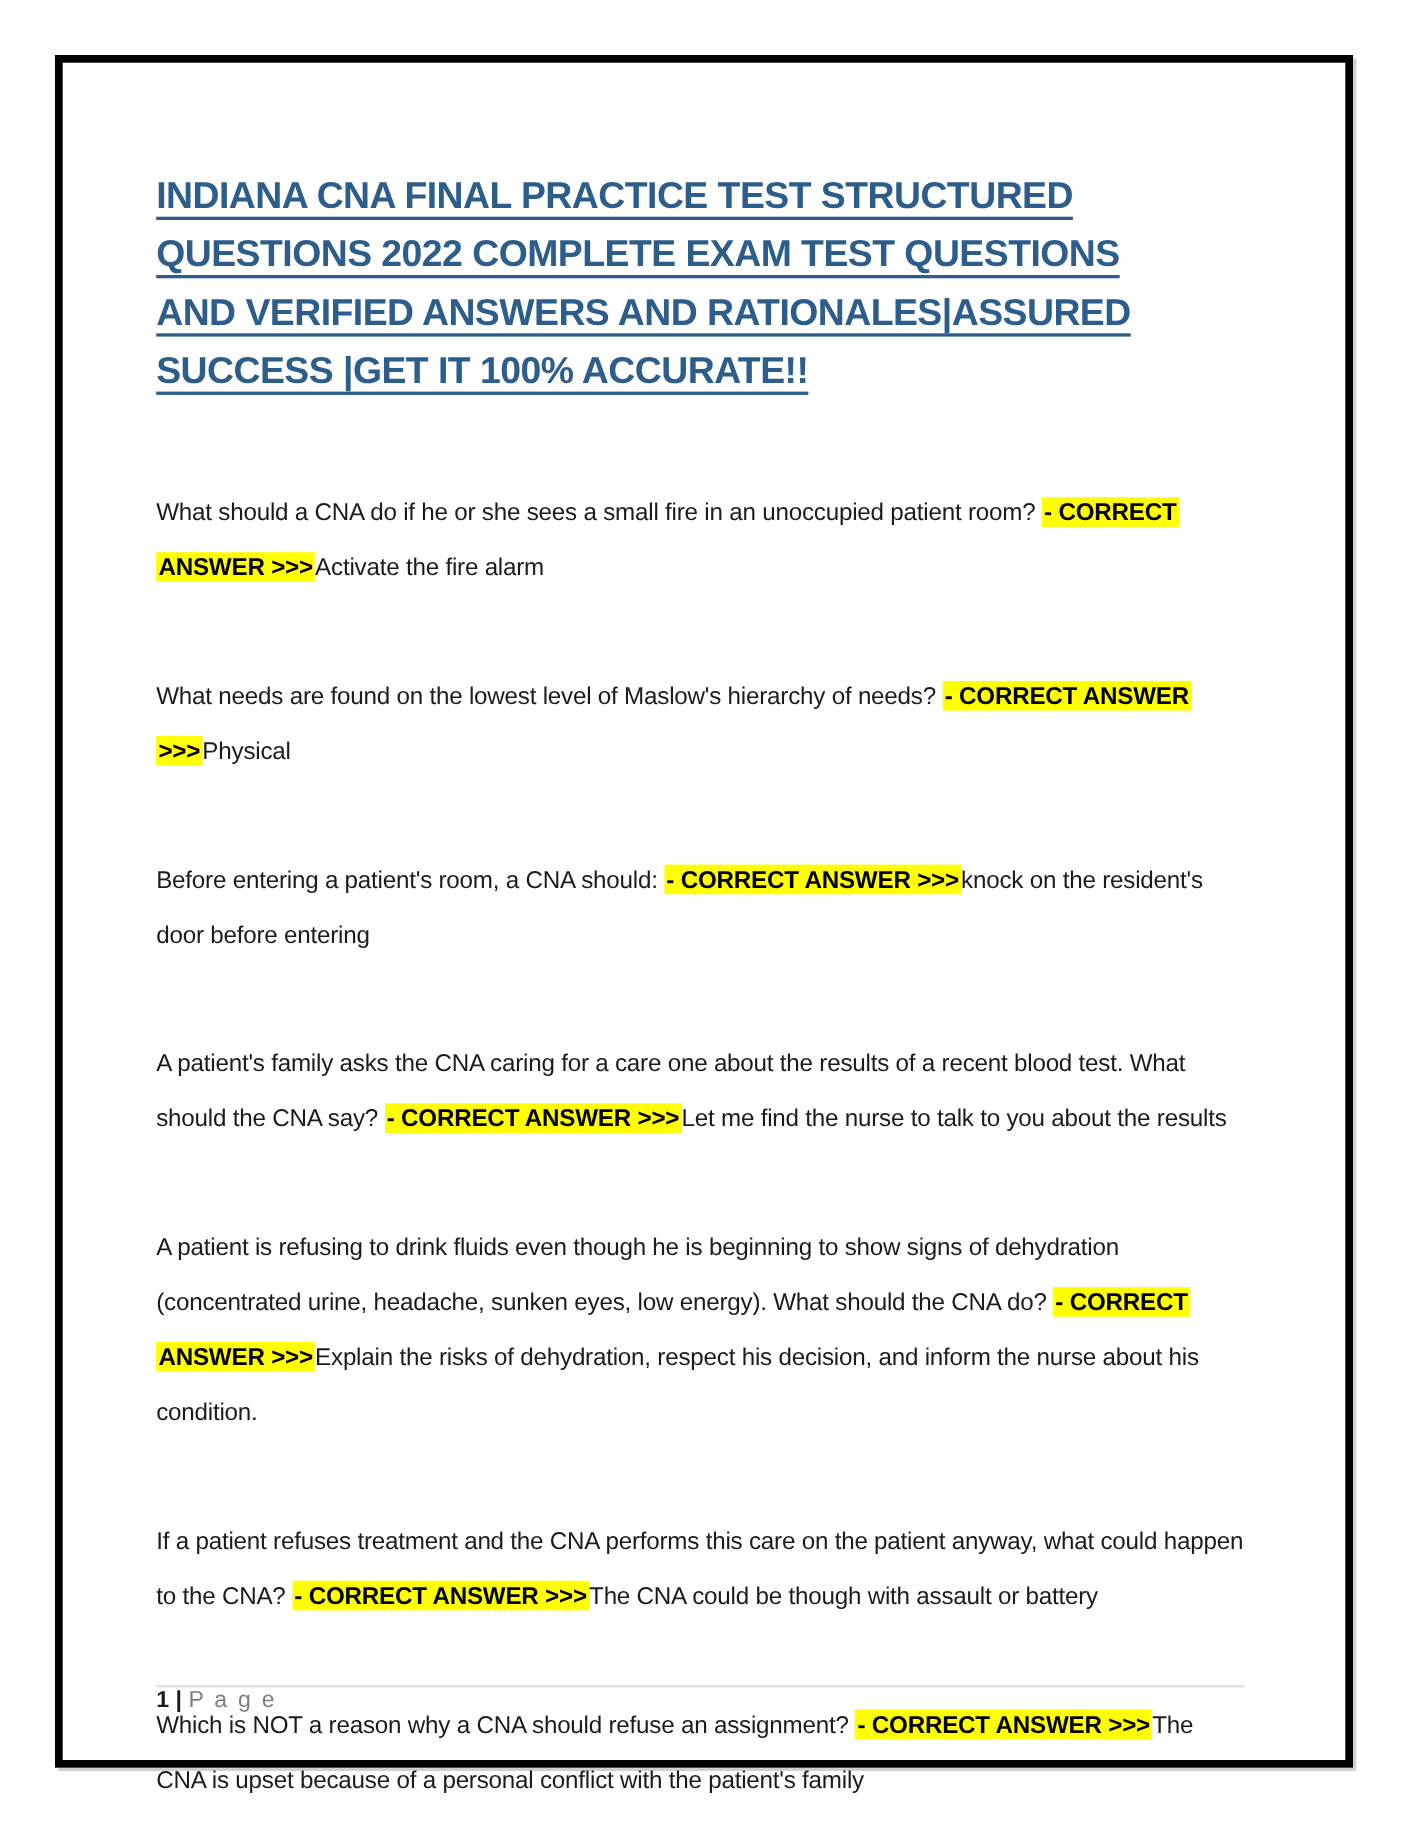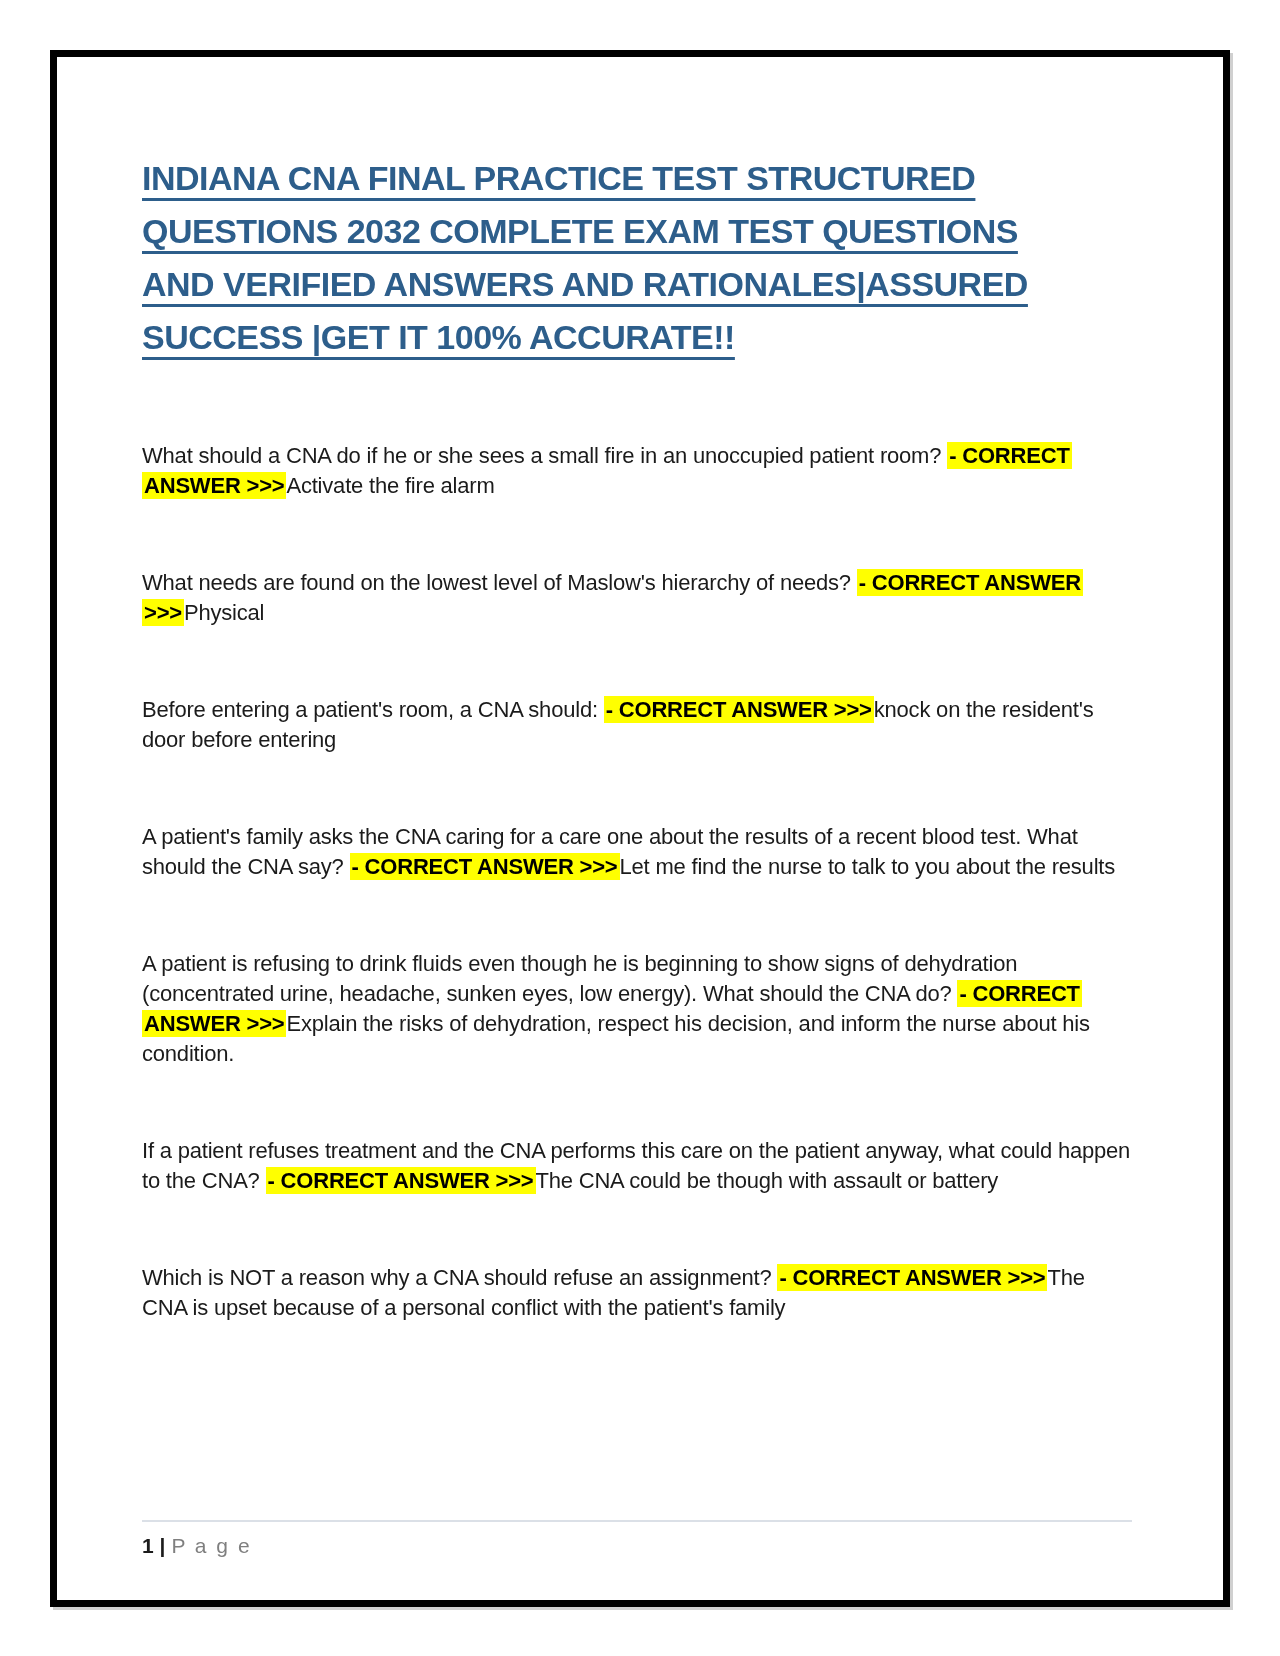--- a/index.html
+++ b/index.html
@@ -40,39 +40,38 @@
   }
   h1.doc-title .title-line {
     text-decoration: underline;
     text-decoration-thickness: 3px;
     text-underline-offset: 8px;
     white-space: nowrap;
   }
   .qa {
     margin: 0 0 67px 0;
     font-size: 22px;
-    line-height: 30px;
+    line-height: 50px;
     color: #1b1b1b;
     letter-spacing: -0.2px;
   }
   .qa .hl {
     background: #FFFF00;
     font-weight: bold;
     color: #000000;
     padding: 1px 2px;
     -webkit-box-decoration-break: clone;
     box-decoration-break: clone;
   }
   .footer {
     position: absolute;
     left: 85px;
     right: 91px;
     bottom: 42px;
     border-top: 2px solid #dbe0e7;
-    padding-top: 12px;
     font-size: 21px;
     color: #808080;
   }
   .footer .page-num {
     font-weight: bold;
     color: #1b1b1b;
     margin-right: 6px;
   }
   .footer .page-label {
     letter-spacing: 2px;
@@ -81,21 +80,21 @@
 </style>
 </head>
 <body>
 
 <div class="page-wrap">
   <div class="page-frame">
     <div class="content">
 
       <h1 class="doc-title">
         <div class="title-line">INDIANA CNA FINAL PRACTICE TEST STRUCTURED</div>
-        <div class="title-line">QUESTIONS 2032 COMPLETE EXAM TEST QUESTIONS</div>
+        <div class="title-line">QUESTIONS 2022 COMPLETE EXAM TEST QUESTIONS</div>
         <div class="title-line">AND VERIFIED ANSWERS AND RATIONALES|ASSURED</div>
         <div class="title-line">SUCCESS |GET IT 100% ACCURATE!!</div>
       </h1>
 
       <div>
         <p class="qa"><span>What should a CNA do if he or she sees a small fire in an unoccupied patient room? </span><span class="hl">- CORRECT ANSWER &gt;&gt;&gt;</span><span>Activate the fire alarm</span></p>
 
         <p class="qa"><span>What needs are found on the lowest level of Maslow's hierarchy of needs? </span><span class="hl">- CORRECT ANSWER &gt;&gt;&gt;</span><span>Physical</span></p>
 
         <p class="qa"><span>Before entering a patient's room, a CNA should: </span><span class="hl">- CORRECT ANSWER &gt;&gt;&gt;</span><span>knock on the resident's door before entering</span></p>

